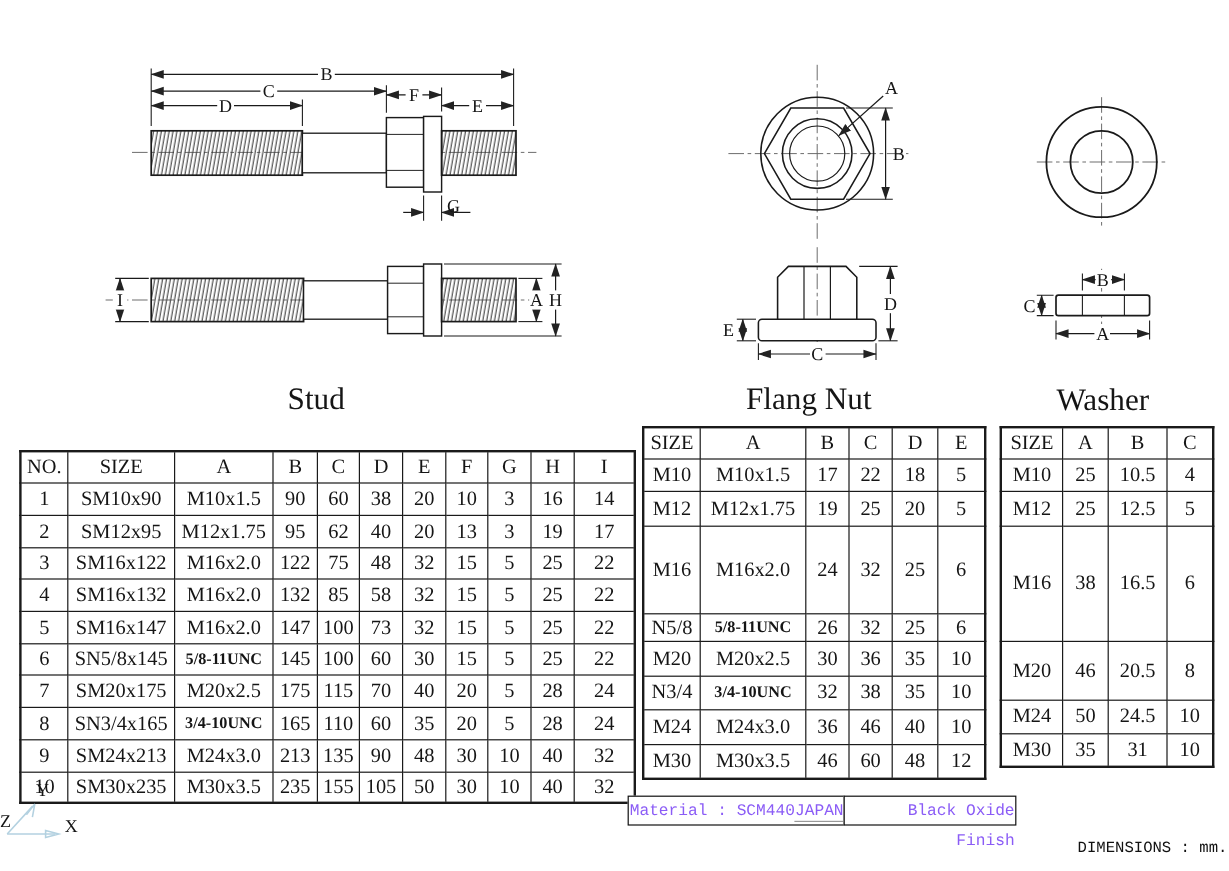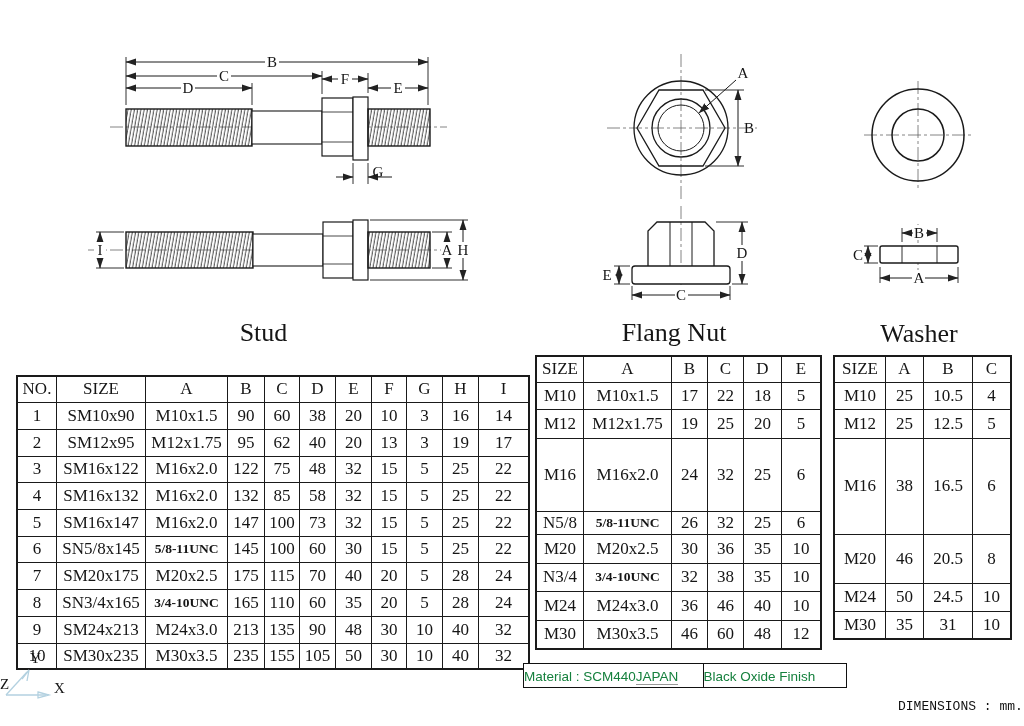--- a/index.html
+++ b/index.html
@@ -9,22 +9,22 @@
   .tbl-host{position:absolute;}
   table.spec-table{border-collapse:collapse;table-layout:fixed;border:2px solid #1a1a1a;}
   table.spec-table th,table.spec-table td{
     border:1px solid #1a1a1a;text-align:center;vertical-align:middle;
     font-weight:normal;font-size:17px;padding:0;color:#151515;overflow:hidden;white-space:nowrap;}
   table.spec-table td.b{font-weight:bold;font-size:13.5px;font-family:"Liberation Serif",serif;}
   #drawings{position:absolute;left:0;top:0;}
   #ucs{position:absolute;left:0;top:645px;}
   .infobar{position:absolute;left:523px;top:663px;display:flex;}
   .infobox{height:25px;line-height:25px;border:1.5px solid #111;background:#fff;
-    font-family:Liberation Sans, sans-serif;font-size:13.5px;color:#15803d;
-    text-align:left;box-sizing:border-box;}
+    font-family:Liberation Mono, monospace;font-size:13.5px;color:#8b5cf6;
+    text-align:right;box-sizing:border-box;}
   .infobox+.infobox{margin-left:-1.5px;}
   .ib1{width:181px;} .ib2{width:158px;} .ib3{width:144px;}
   .u{border-bottom:1px solid #999;}
   #dim-note{position:absolute;left:898px;top:699px;font-family:"Liberation Mono","DejaVu Sans Mono",monospace;
     font-size:13px;font-weight:normal;color:#111;}
   svg text{font-family:"Liberation Serif",serif;font-size:15px;fill:#151515;}
 </style>
 </head>
 <body>
 

